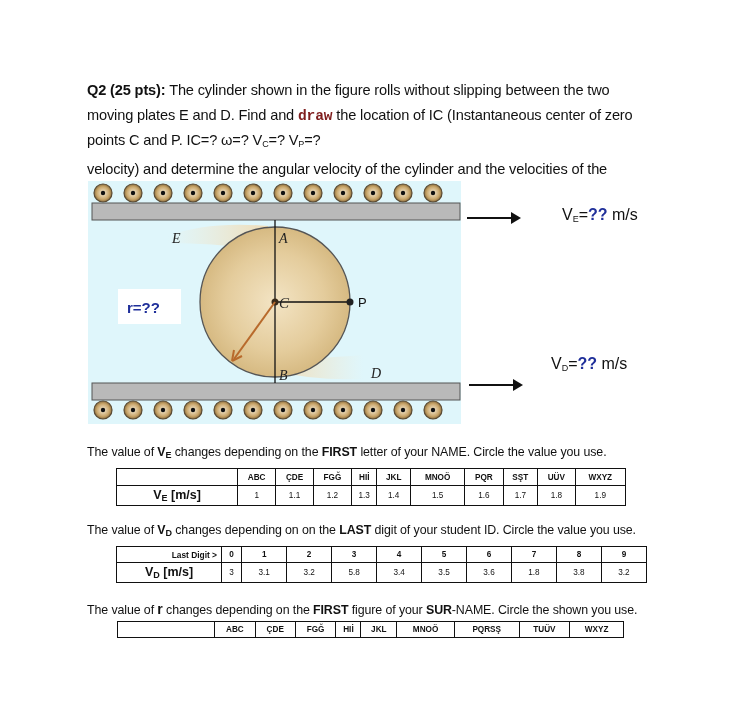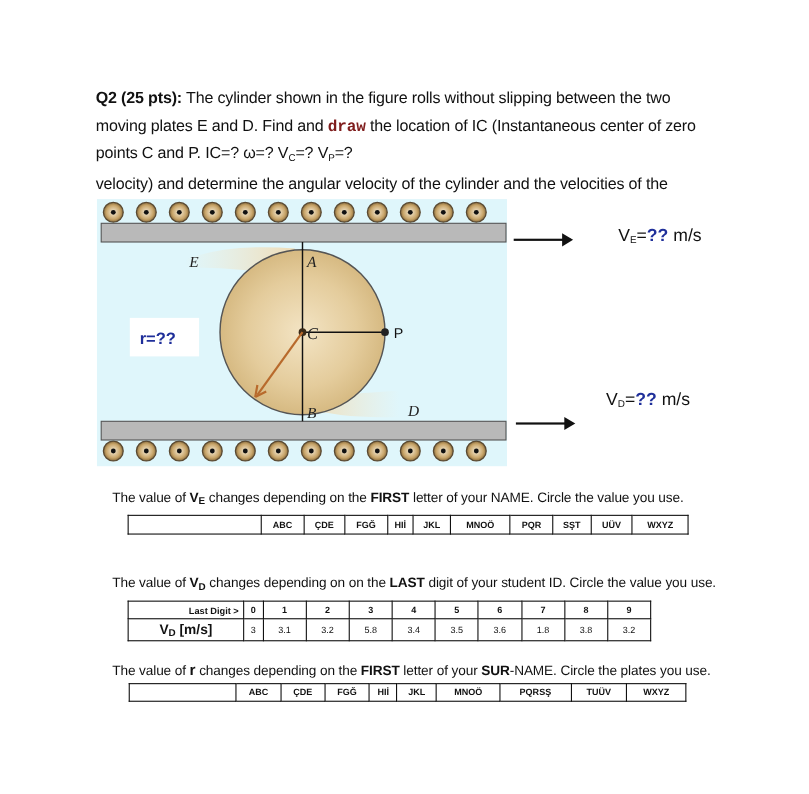--- a/index.html
+++ b/index.html
@@ -6,21 +6,21 @@
   body { width: 735px; height: 722px; position: relative; overflow: hidden; font-family: "Liberation Sans", sans-serif; color: #111; }
   .q { position: absolute; left: 87px; top: 78px; width: 570px; font-size: 14.6px; line-height: 24.5px; letter-spacing: -0.15px; }
   .q b { font-weight: bold; }
   .blue { color: #7f1d1d; font-weight: bold; font-family: Liberation Mono, monospace; }
   sub { font-size: 9px; vertical-align: -2px; }
   .fig { position: absolute; left: 88px; top: 181px; width: 373px; height: 243px; }
   .vlabel { position: absolute; font-size: 16px; color: #111; }
   .vlabel .q2 { color: #1f2f9a; font-weight: bold; }
   .arrow { position: absolute; height: 2px; background: #111; }
   .arrow::after { content: ""; position: absolute; right: -2px; top: -5px; border-left: 10px solid #111; border-top: 6px solid transparent; border-bottom: 6px solid transparent; }
-  .para { position: absolute; left: 102px; font-size: 12.4px; letter-spacing: -0.1px; }
+  .para { position: absolute; left: 87px; font-size: 12.4px; letter-spacing: -0.1px; }
   table { position: absolute; border-collapse: collapse; font-size: 8.2px; }
   td { border: 1.4px solid #111; text-align: center; padding: 0; }
   td.hd { font-weight: bold; }
   td.rowlabel { font-weight: bold; font-size: 12.5px; }
   td.lastdigit { font-weight: bold; text-align: right; padding-right: 4px; font-size: 8.4px; }
 </style>
 </head>
 <body>
 
 <div class="q">
@@ -146,25 +146,38 @@
     <td class="hd">ÇDE</td>
     <td class="hd">FGĞ</td>
     <td class="hd">HIİ</td>
     <td class="hd">JKL</td>
     <td class="hd">MNOÖ</td>
     <td class="hd">PQR</td>
     <td class="hd">SŞT</td>
     <td class="hd">UÜV</td>
     <td class="hd">WXYZ</td>
   </tr>
+  <tr style="height:20px;">
+    <td class="rowlabel"><span>V</span><sub>E</sub><span> [m/s]</span></td>
+    <td>1</td>
+    <td>1.1</td>
+    <td>1.2</td>
+    <td>1.3</td>
+    <td>1.4</td>
+    <td>1.5</td>
+    <td>1.6</td>
+    <td>1.7</td>
+    <td>1.8</td>
+    <td>1.9</td>
+  </tr>
 </tbody>
   </table>
 
 <div class="para" style="top:523px;"><span>The value of </span><b>V</b><sub style="font-weight:bold">D</sub><span> changes depending on on the </span><b>LAST</b><span> digit of your student ID. Circle the value you use.</span></div>
-<table style="left:116px; top:546px; width:476px;">
+<table style="left:116px; top:546px; width:531px;">
   <tbody>
       <tr style="height:16px;">
     <td class="lastdigit" style="width:100px;">Last Digit &gt;</td>
     <td class="hd">0</td>
     <td class="hd">1</td>
     <td class="hd">2</td>
     <td class="hd">3</td>
     <td class="hd">4</td>
     <td class="hd">5</td>
     <td class="hd">6</td>
@@ -181,21 +194,21 @@
     <td>3.4</td>
     <td>3.5</td>
     <td>3.6</td>
     <td>1.8</td>
     <td>3.8</td>
     <td>3.2</td>
   </tr>
 </tbody>
   </table>
 
-<div class="para" style="top:601px;"><span>The value of </span><b style="font-size:14px">r</b><span> changes depending on the </span><b>FIRST</b><span> letter of your </span><b>SUR</b><span>-NAME. Circle the plates you use.</span></div>
+<div class="para" style="top:601px;"><span>The value of </span><b style="font-size:14px">r</b><span> changes depending on the </span><b>FIRST</b><span> figure of your </span><b>SUR</b><span>-NAME. Circle the shown you use.</span></div>
 <table style="left:117px; top:621px; width:507px;">
   <tbody>
       <tr style="height:16px;">
     <td style="width:96px;"></td>
     <td class="hd">ABC</td>
     <td class="hd">ÇDE</td>
     <td class="hd">FGĞ</td>
     <td class="hd">HIİ</td>
     <td class="hd">JKL</td>
     <td class="hd">MNOÖ</td>

